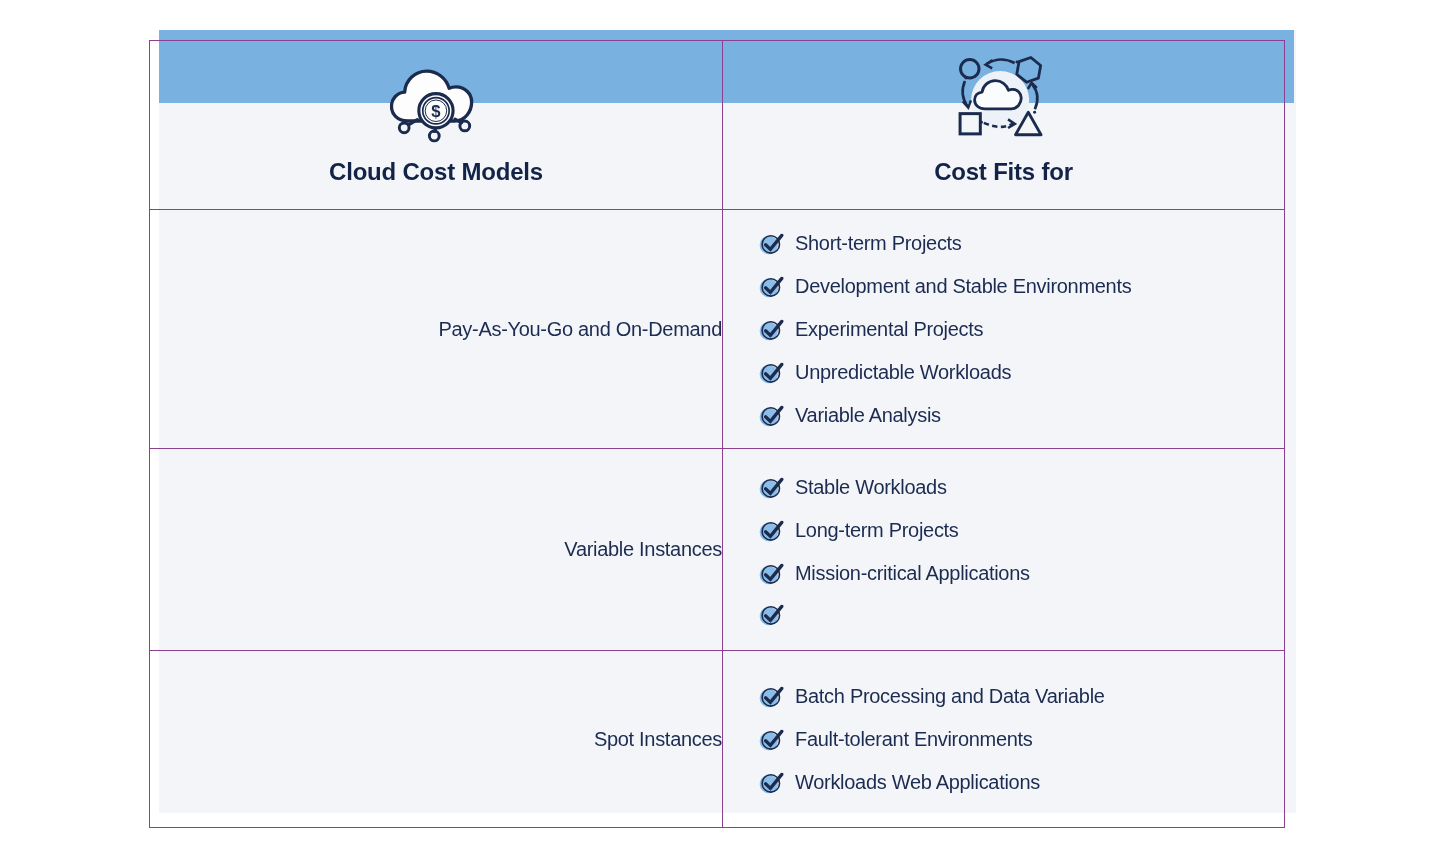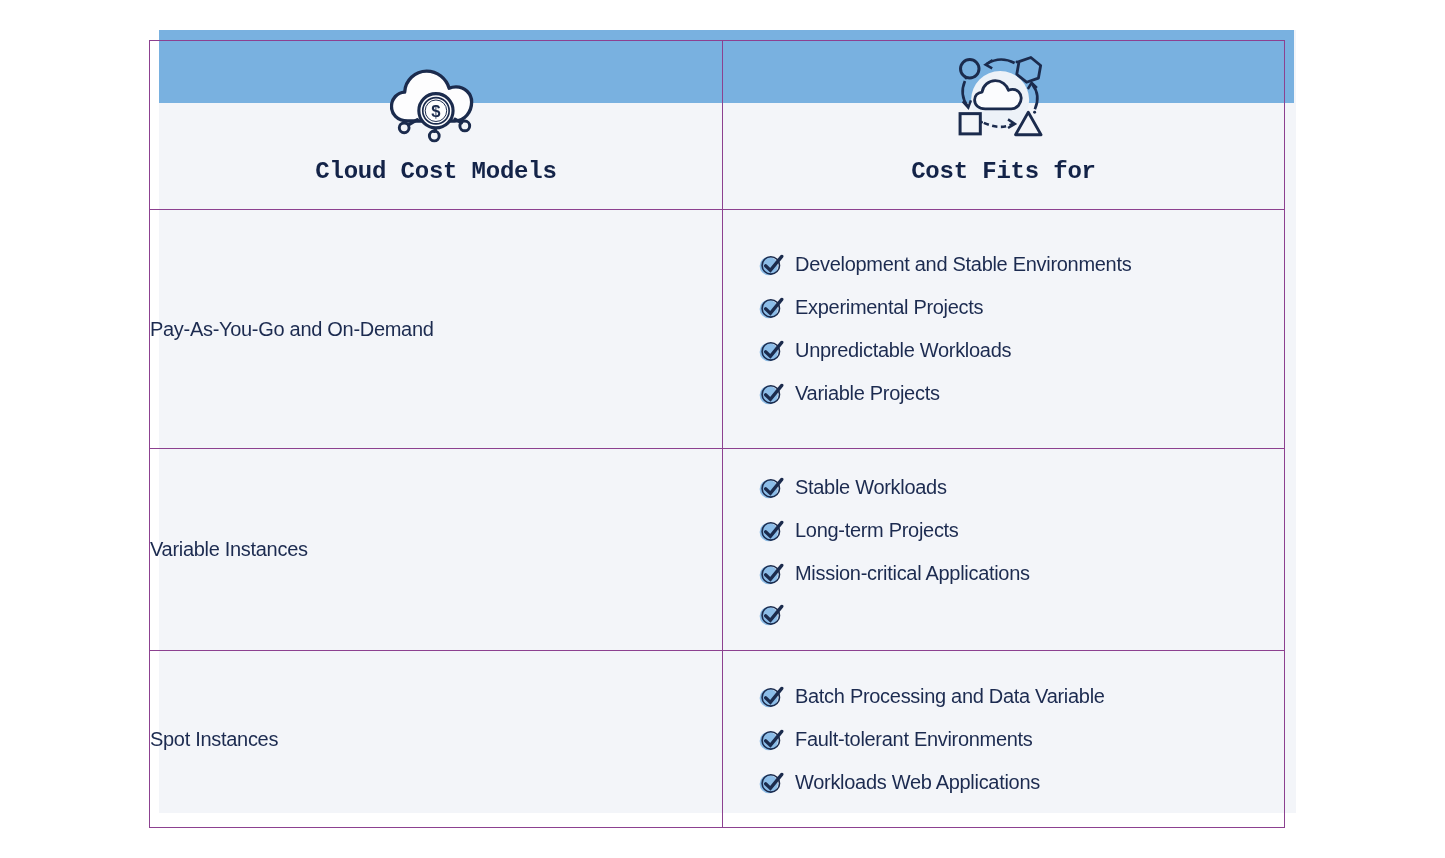--- a/index.html
+++ b/index.html
@@ -41,23 +41,23 @@
   .col1{border-right:1px solid var(--purple);}
   .bodycell{border-top:1px solid var(--purple);}
   .head{
     display:flex;flex-direction:column;align-items:center;
     padding-top:14px;gap:12px;
   }
   .iconbox{height:90px;display:flex;align-items:center;justify-content:center;}
   .iconbox svg{height:88px;width:auto;display:block;}
   .htitle{
     font-size:24px;font-weight:700;color:var(--heading);
-    letter-spacing:-0.2px;line-height:30px;text-align:center;font-family:Liberation Mono, monospace;
-  }
-  .model-cell{display:flex;align-items:center;justify-content:flex-start;}
+    letter-spacing:-0.2px;line-height:30px;text-align:center;
+  }
+  .model-cell{display:flex;align-items:center;justify-content:flex-end;}
   .model-label{
     font-size:20px;color:var(--body);letter-spacing:-0.3px;text-align:center;
   }
   .fits-cell{display:flex;align-items:center;}
   ul.fits{
     list-style:none;display:flex;flex-direction:column;gap:16px;
     padding-left:36px;width:100%;
   }
   li.fit{display:flex;align-items:center;gap:11px;line-height:27px;}
   li.fit svg.check{flex:0 0 auto;display:block;}
@@ -126,20 +126,28 @@
         </svg>
       </div>
       <div class="htitle">Cost Fits for</div>
     </div>
 
   <div class="cell bodycell col1 model-cell">
     <div class="model-label">Pay-As-You-Go and On-Demand</div>
   </div>
   <div class="cell bodycell fits-cell">
     <ul class="fits">
+  <li class="fit">
+    <svg class="check" viewBox="0 0 25 23" width="25" height="23" xmlns="http://www.w3.org/2000/svg">
+      <circle cx="9.8" cy="13" r="9.2" fill="var(--checkfill)"></circle>
+      <circle cx="11.8" cy="12.4" r="8.7" fill="none" stroke="var(--stroke)" stroke-width="1.6"></circle>
+      <path d="M6.6,12.8 L11.4,17.4 L22.8,3.4" fill="none" stroke="var(--stroke)" stroke-width="3.3" stroke-linecap="round"></path>
+    </svg>
+    <span class="fit-label">Short-term Projects</span>
+  </li>
 
   <li class="fit">
     <svg class="check" viewBox="0 0 25 23" width="25" height="23" xmlns="http://www.w3.org/2000/svg">
       <circle cx="9.8" cy="13" r="9.2" fill="var(--checkfill)"></circle>
       <circle cx="11.8" cy="12.4" r="8.7" fill="none" stroke="var(--stroke)" stroke-width="1.6"></circle>
       <path d="M6.6,12.8 L11.4,17.4 L22.8,3.4" fill="none" stroke="var(--stroke)" stroke-width="3.3" stroke-linecap="round"></path>
     </svg>
     <span class="fit-label">Development and Stable Environments</span>
   </li>
 
@@ -160,21 +168,21 @@
     </svg>
     <span class="fit-label">Unpredictable Workloads</span>
   </li>
 
   <li class="fit">
     <svg class="check" viewBox="0 0 25 23" width="25" height="23" xmlns="http://www.w3.org/2000/svg">
       <circle cx="9.8" cy="13" r="9.2" fill="var(--checkfill)"></circle>
       <circle cx="11.8" cy="12.4" r="8.7" fill="none" stroke="var(--stroke)" stroke-width="1.6"></circle>
       <path d="M6.6,12.8 L11.4,17.4 L22.8,3.4" fill="none" stroke="var(--stroke)" stroke-width="3.3" stroke-linecap="round"></path>
     </svg>
-    <span class="fit-label">Variable Projects</span>
+    <span class="fit-label">Variable Analysis</span>
   </li>
 </ul>
   </div>
 
   <div class="cell bodycell col1 model-cell">
     <div class="model-label">Variable Instances</div>
   </div>
   <div class="cell bodycell fits-cell">
     <ul class="fits">
   <li class="fit">

